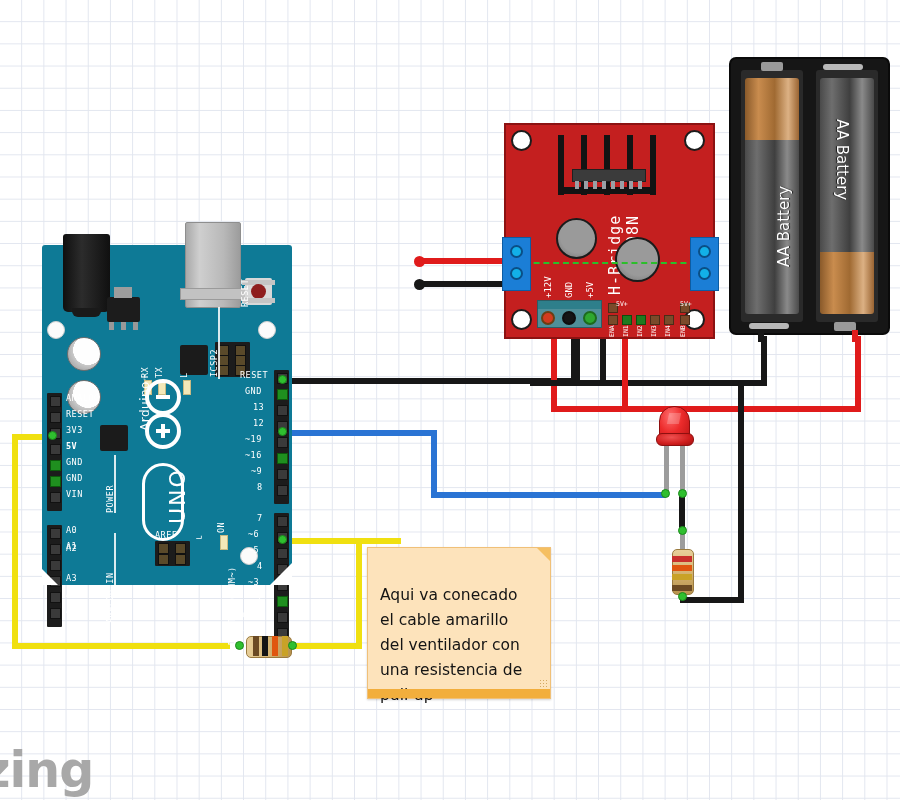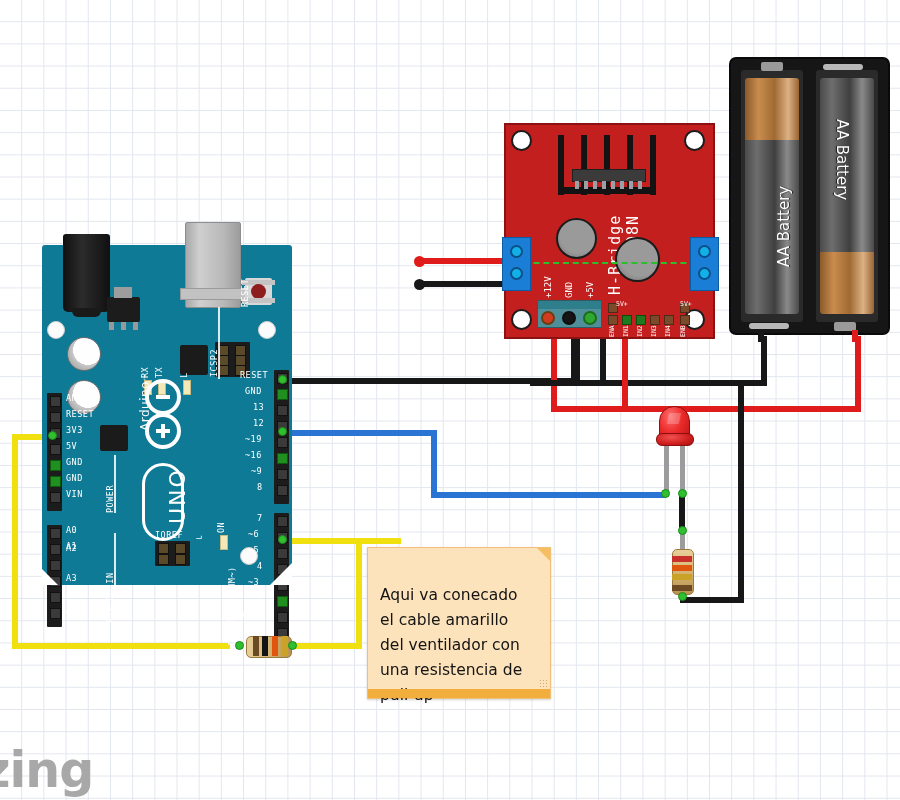--- a/index.html
+++ b/index.html
@@ -547,21 +547,21 @@
       <div class="pin" style="left:20px; top:23px;"></div>
     </div>
     <div class="silk rot" style="left:168px; top:132px;">ICSP2</div>
 
     <div class="icsp" style="left:113px; top:296px; width:35px; height:25px;">
       <div class="pin" style="left:3px;  top:2px;"></div>
       <div class="pin" style="left:20px; top:2px;"></div>
       <div class="pin" style="left:3px;  top:13px;"></div>
       <div class="pin" style="left:20px; top:13px;"></div>
     </div>
-    <div class="silk" style="left:113px; top:286px;">IOREF</div>
+    <div class="silk" style="left:113px; top:286px;">AREF</div>
     <div class="silk rot" style="left:155px; top:296px;">└</div>
 
     <div class="smled" style="left:102px; top:135px;"></div>
     <div class="smled" style="left:116px; top:135px;"></div>
     <div class="smled" style="left:141px; top:135px;"></div>
     <div class="smled" style="left:178px; top:290px;"></div>
     <div class="silk rot" style="left:99px; top:133px;">RX</div>
     <div class="silk rot" style="left:113px; top:133px;">TX</div>
     <div class="silk rot" style="left:138px; top:133px;">L</div>
     <div class="silk rot" style="left:175px; top:288px;">ON</div>
@@ -633,21 +633,21 @@
       <div class="pin" style="top:35px;"></div>
       <div class="pin" style="top:51px;"></div>
       <div class="pin lit" style="top:67px;"></div>
       <div class="pin lit" style="top:83px;"></div>
       <div class="pin" style="top:99px;"></div>
     </div>
     <div>
       <div class="silk" style="left:24px; top:149px;">ANALOG</div>
       <div class="silk" style="left:24px; top:165px;">RESET</div>
       <div class="silk" style="left:24px; top:181px;">3V3</div>
-      <div class="silk" style="left:24px; top:197px;">5V</div>
+      <div class="silk" style="left:24px; top:197px;font-weight:bold;">5V</div>
       <div class="silk" style="left:24px; top:213px;">GND</div>
       <div class="silk" style="left:24px; top:229px;">GND</div>
       <div class="silk" style="left:24px; top:245px;">VIN</div>
     </div>
     <div class="silk rot" style="left:64px; top:268px;">POWER</div>
 
     <div class="hdr" style="left:5px; top:280px; width:15px; height:102px;">
       <div class="pin" style="top:3px;"></div>
       <div class="pin" style="top:19px;"></div>
       <div class="pin" style="top:35px;"></div>

